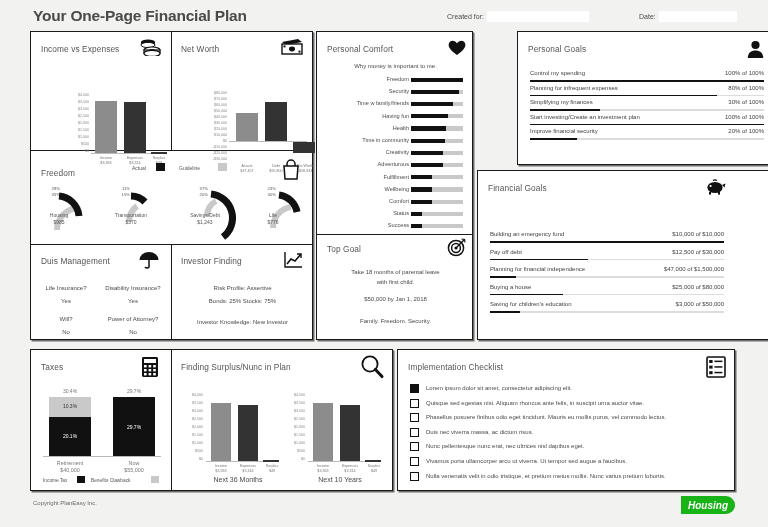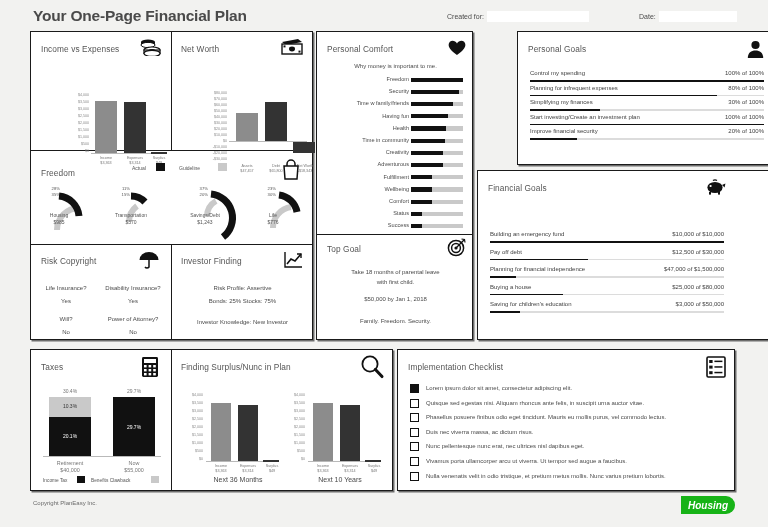--- a/index.html
+++ b/index.html
@@ -211,21 +211,21 @@
 
     <div class="gauge-wrap" style="left:222px; top:150px; width:68px; height:58px;">
       <div class="gauge-pct" style="left:0px; top:4px; width:23px;"><span>23%</span><br><span>30%</span></div>
       <svg width="68" height="58" viewBox="0 0 68 58" style="position:absolute;left:0;top:0;">
         <path d="M 20 46 A 21 21 0 0 1 38 25" fill="none" stroke="#c9c9c9" stroke-width="6"></path>
         <path d="M 26 13 A 21 21 0 0 1 44 30" fill="none" stroke="#111" stroke-width="7"></path>
       </svg>
       <div class="gauge-name" style="left:0px; top:30px; width:40px;"><span>Life</span><br><span>$776</span></div>
     </div>
 
-    <div class="card-title" style="left:10px; top:224px;">Risk Copyright</div>
+    <div class="card-title" style="left:10px; top:224px;">Duis Management</div>
     <svg class="icon" style="left:107px; top:218px;" width="22" height="20" viewBox="0 0 22 20">
       <path d="M1.5 10 A 9.5 8 0 0 1 20.5 10 Z" fill="#111"></path>
       <path d="M11 10 V17 a2.5 2.5 0 0 1-4 0" fill="none" stroke="#111" stroke-width="1.5"></path>
     </svg>
     <div class="ctext" style="left:4px; top:252px; width:62px;">Life Insurance?</div>
     <div class="ctext" style="left:4px; top:265px; width:62px;">Yes</div>
     <div class="ctext" style="left:66px; top:252px; width:72px;">Disability Insurance?</div>
     <div class="ctext" style="left:66px; top:265px; width:72px;">Yes</div>
     <div class="ctext" style="left:4px; top:283px; width:62px;">Will?</div>
     <div class="ctext" style="left:4px; top:296px; width:62px;">No</div>

